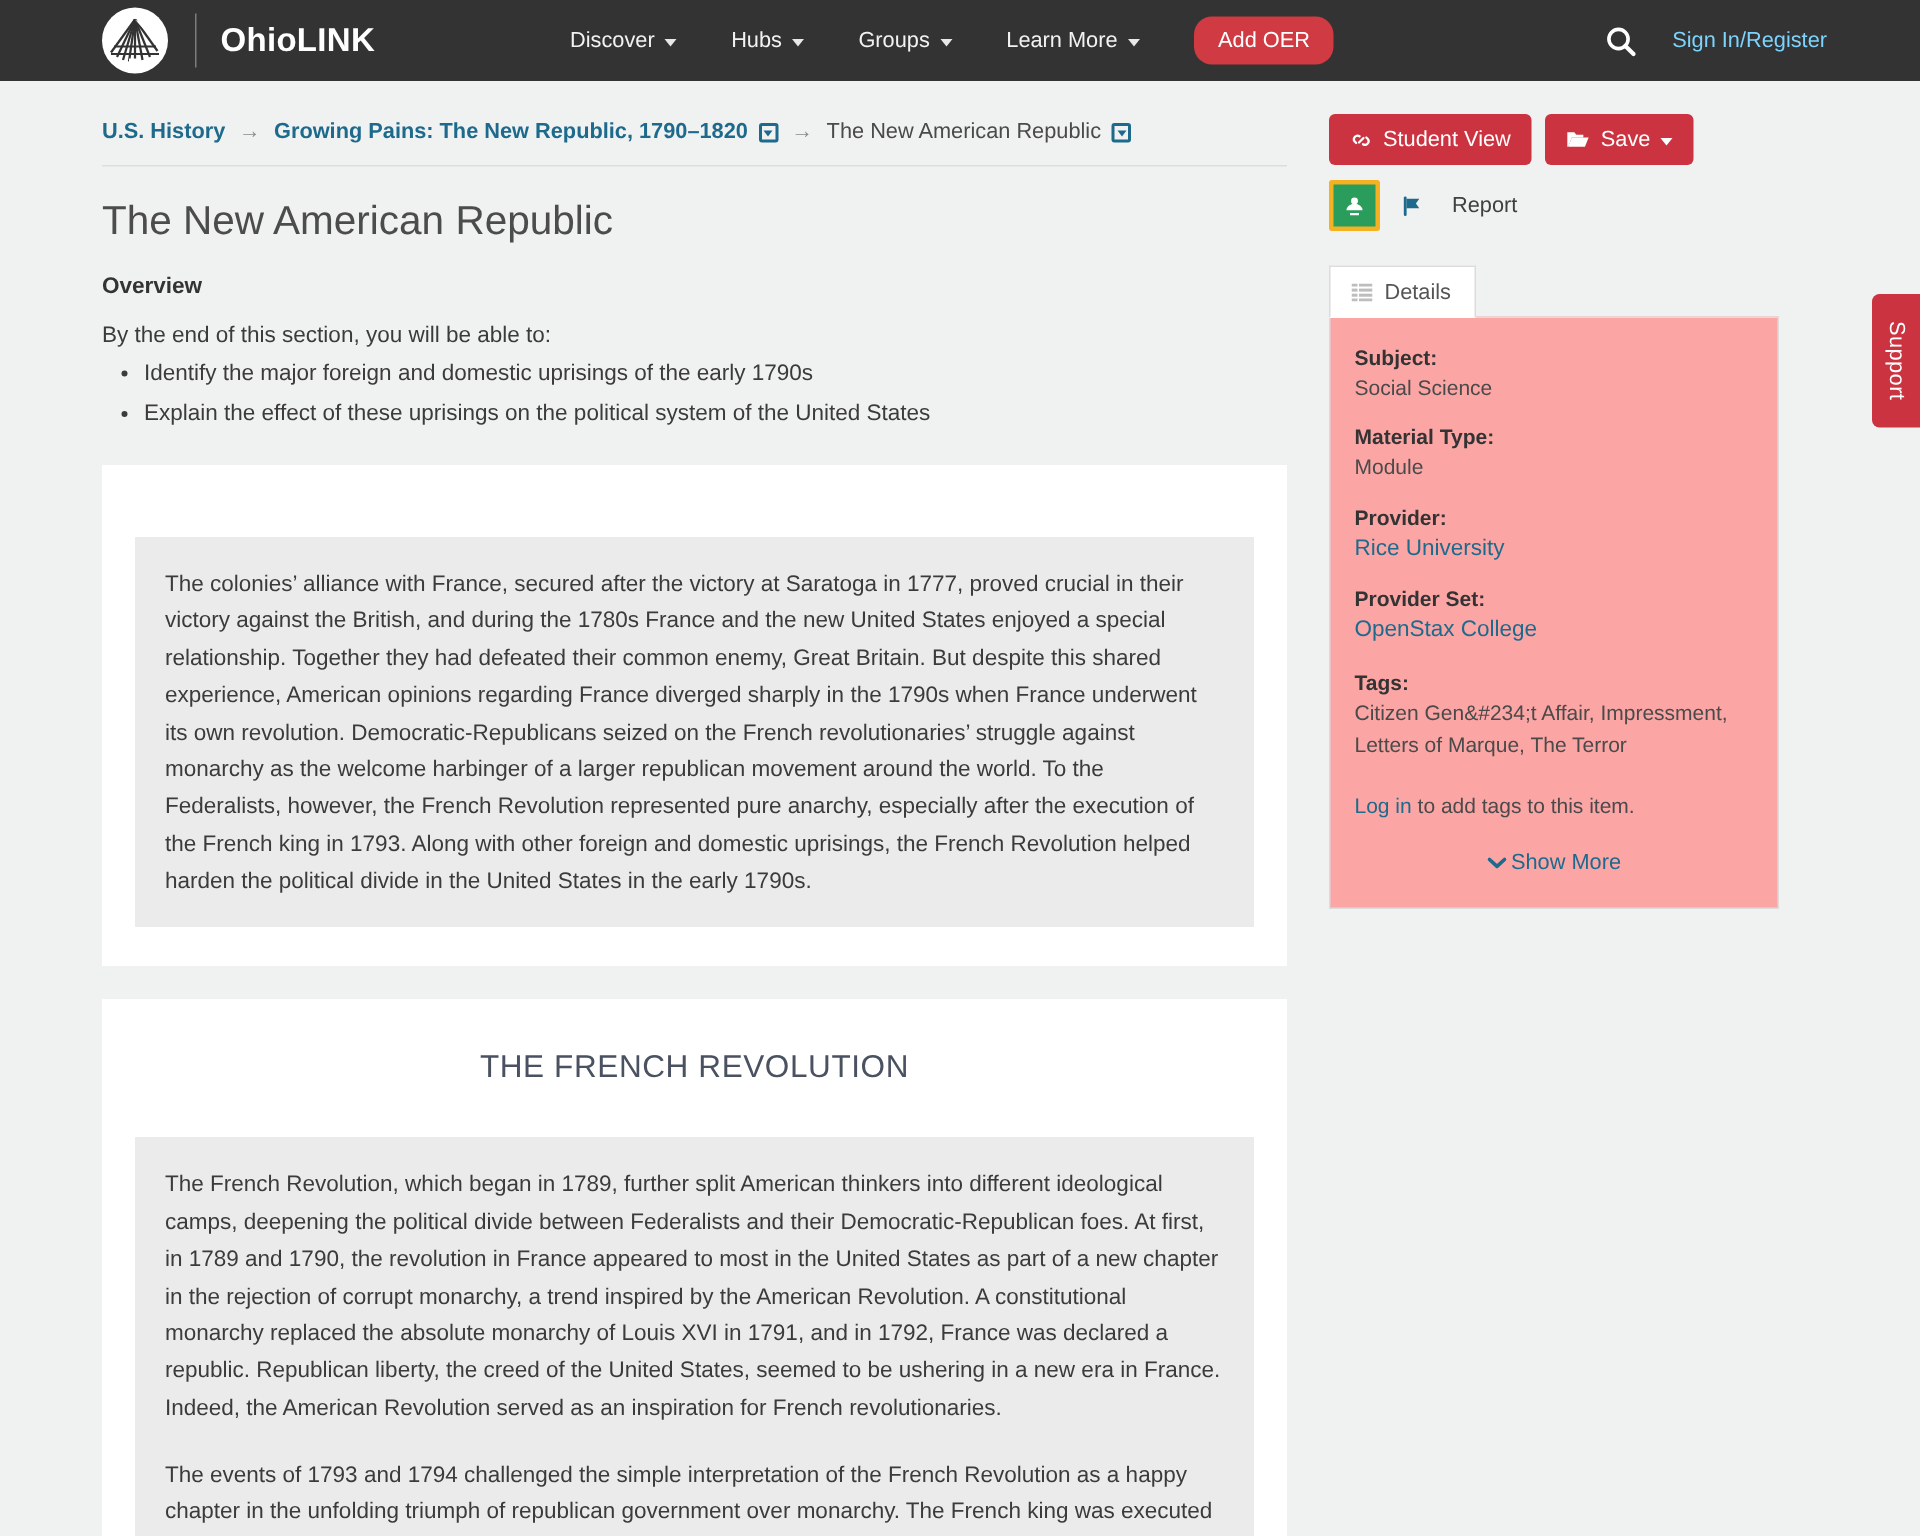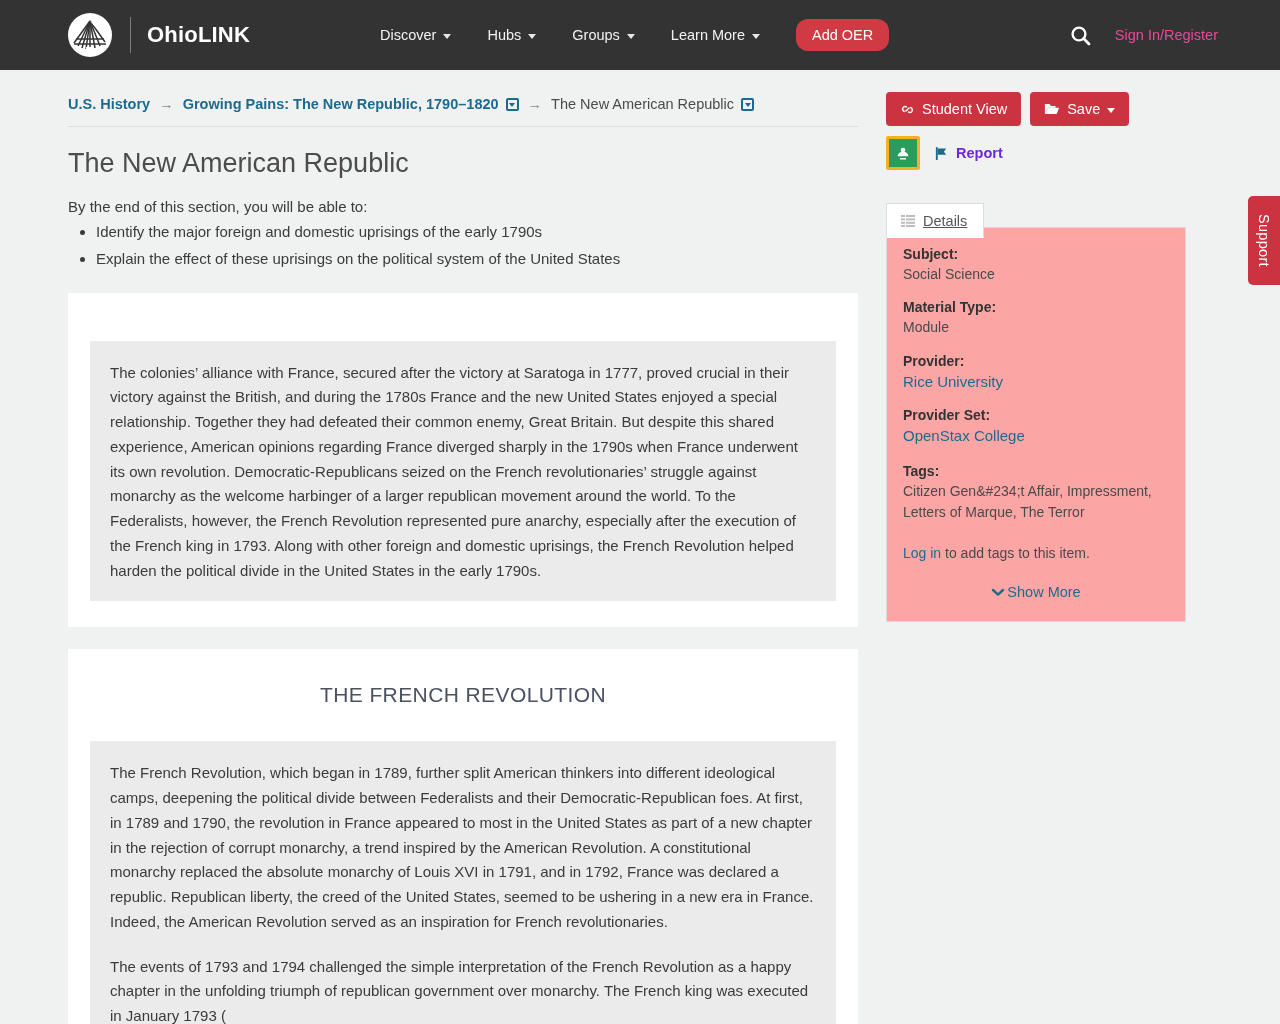--- a/index.html
+++ b/index.html
@@ -7,21 +7,21 @@
     margin: 0; padding: 0;
     width: 1280px; height: 1024px;
     overflow: hidden;
     background: #f0f1f1;
     font-family: "Liberation Sans", sans-serif;
     color: #3b3b3b;
   }
 
   
   .navbar {
-    height: 70px;
+    height: 54px;
     background: #333333;
     display: flex;
     align-items: center;
     position: relative;
   }
   .brand {
     display: flex;
     align-items: center;
     margin-left: 68px;
   }
@@ -87,21 +87,21 @@
     margin-right: 62px;
     display: flex;
     align-items: center;
     gap: 24px;
   }
   .search-icon-btn {
     background: none; border: none; cursor: pointer;
     padding: 0; display: flex; align-items: center;
   }
   .signin {
-    color: #ec4899;
+    color: #7dd3fc;
     font-size: 14.5px;
     white-space: nowrap;
     cursor: pointer;
   }
 
   
   .page {
     display: flex;
     align-items: flex-start;
     padding: 0;
@@ -252,50 +252,48 @@
     border: 3px solid #f4b223;
     border-radius: 2px;
     display: flex;
     align-items: center;
     justify-content: center;
     cursor: pointer;
     padding: 0;
     box-sizing: border-box;
   }
   .report-link {
-    color: #6d28d9;
+    color: #404040;
     font-size: 14.5px;
     text-decoration: none;
     display: inline-flex;
     align-items: center;
-    gap: 7px;
-    cursor: pointer;
-    font-weight: bold;
+    gap: 19px;
+    cursor: pointer;
   }
 
   
   .tabs-row {
     display: flex;
     align-items: flex-end;
     margin: 0;
   }
   .tab-active {
     background: #ffffff;
     border: 1px solid #dcdcdc;
     border-bottom: 1px solid #ffffff;
     padding: 9px 16px 8px 14px;
     font-size: 14.5px;
     color: #555;
     display: inline-flex;
     align-items: center;
     gap: 8px;
     position: relative;
-    top: 11px;
-    cursor: pointer;
-    text-decoration: underline;
+    top: 1px;
+    cursor: pointer;
   }
   .details-panel {
     background: #fca5a5;
     border: 1px solid #dcdcdc;
     padding: 18px 16px 20px 16px;
   }
   .detail-label {
     font-size: 14px;
     font-weight: bold;
     color: #333;
@@ -424,20 +422,21 @@
       <span class="crumb-sep">→</span>
       <a class="crumb-link">Growing Pains: The New Republic, 1790–1820</a>
       <span class="crumb-toggle"></span>
       <span class="crumb-sep">→</span>
       <span class="crumb-current">The New American Republic</span>
       <span class="crumb-toggle"></span>
     </div>
 
     <h1 class="page-title">The New American Republic</h1>
 
+    <div class="overview-head">Overview</div>
     <p class="overview-intro">By the end of this section, you will be able to:</p>
     <ul class="objectives">
       <li>Identify the major foreign and domestic uprisings of the early 1790s</li>
       <li>Explain the effect of these uprisings on the political system of the United States</li>
     </ul>
 
     <div class="card">
       <div class="inner-block">
         <p>The colonies’ alliance with France, secured after the victory at Saratoga in 1777, proved crucial in their victory against the British, and during the 1780s France and the new United States enjoyed a special relationship. Together they had defeated their common enemy, Great Britain. But despite this shared experience, American opinions regarding France diverged sharply in the 1790s when France underwent its own revolution. Democratic-Republicans seized on the French revolutionaries’ struggle against monarchy as the welcome harbinger of a larger republican movement around the world. To the Federalists, however, the French Revolution represented pure anarchy, especially after the execution of the French king in 1793. Along with other foreign and domestic uprisings, the French Revolution helped harden the political divide in the United States in the early 1790s.</p>
       </div>

